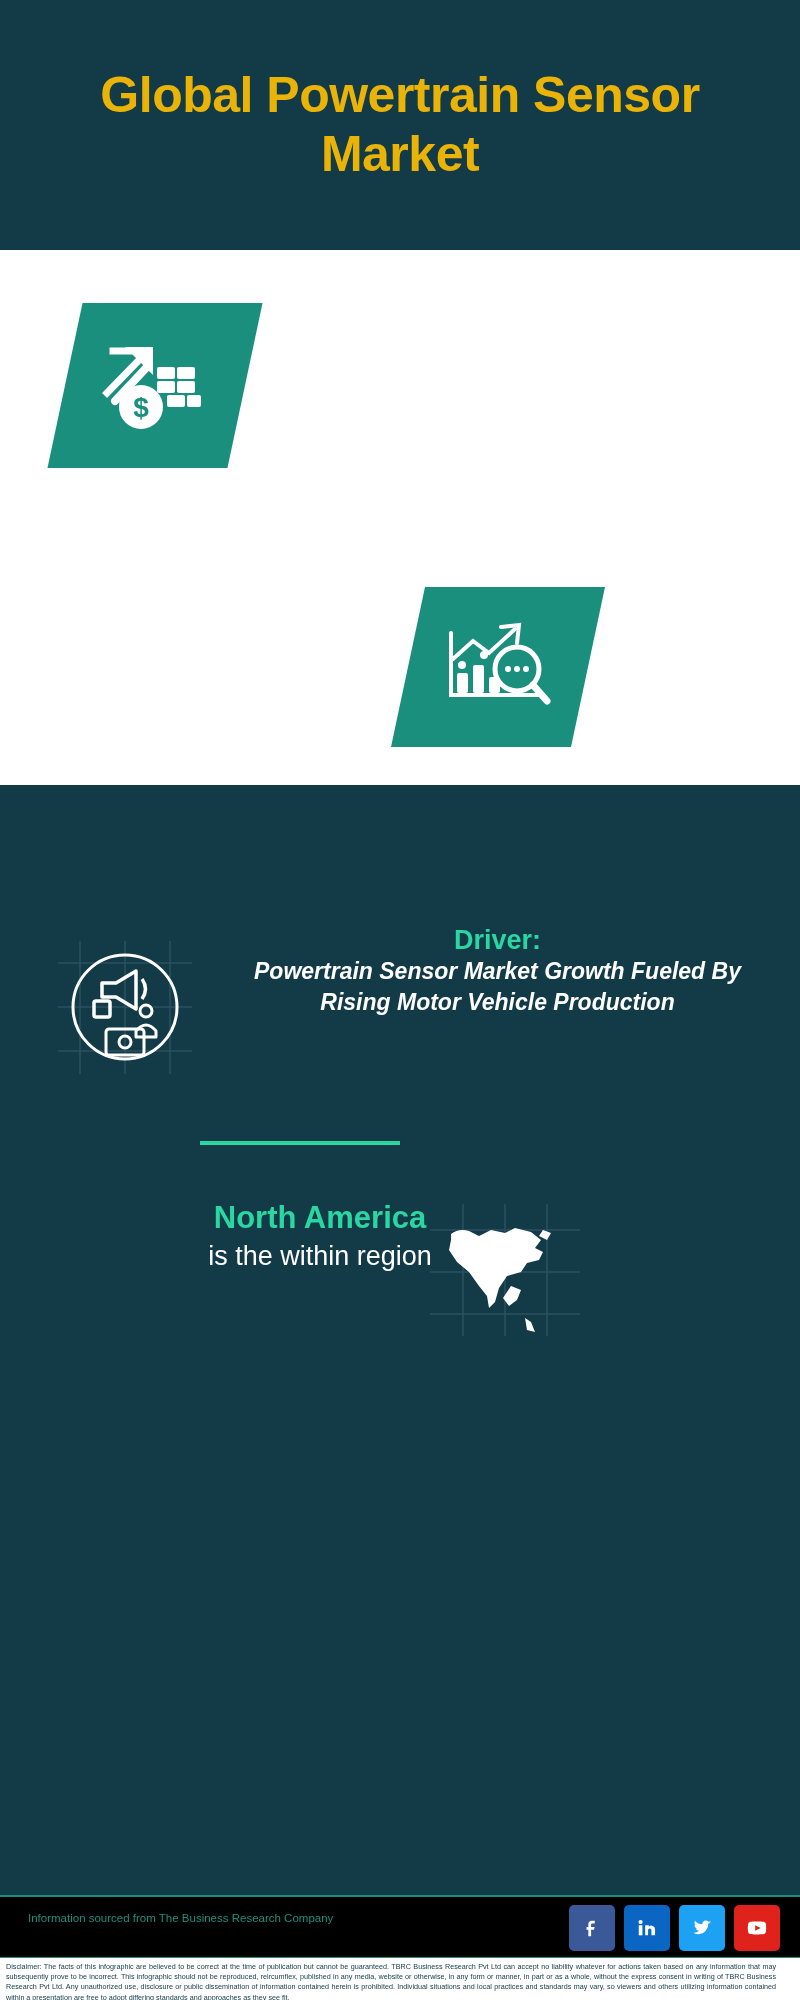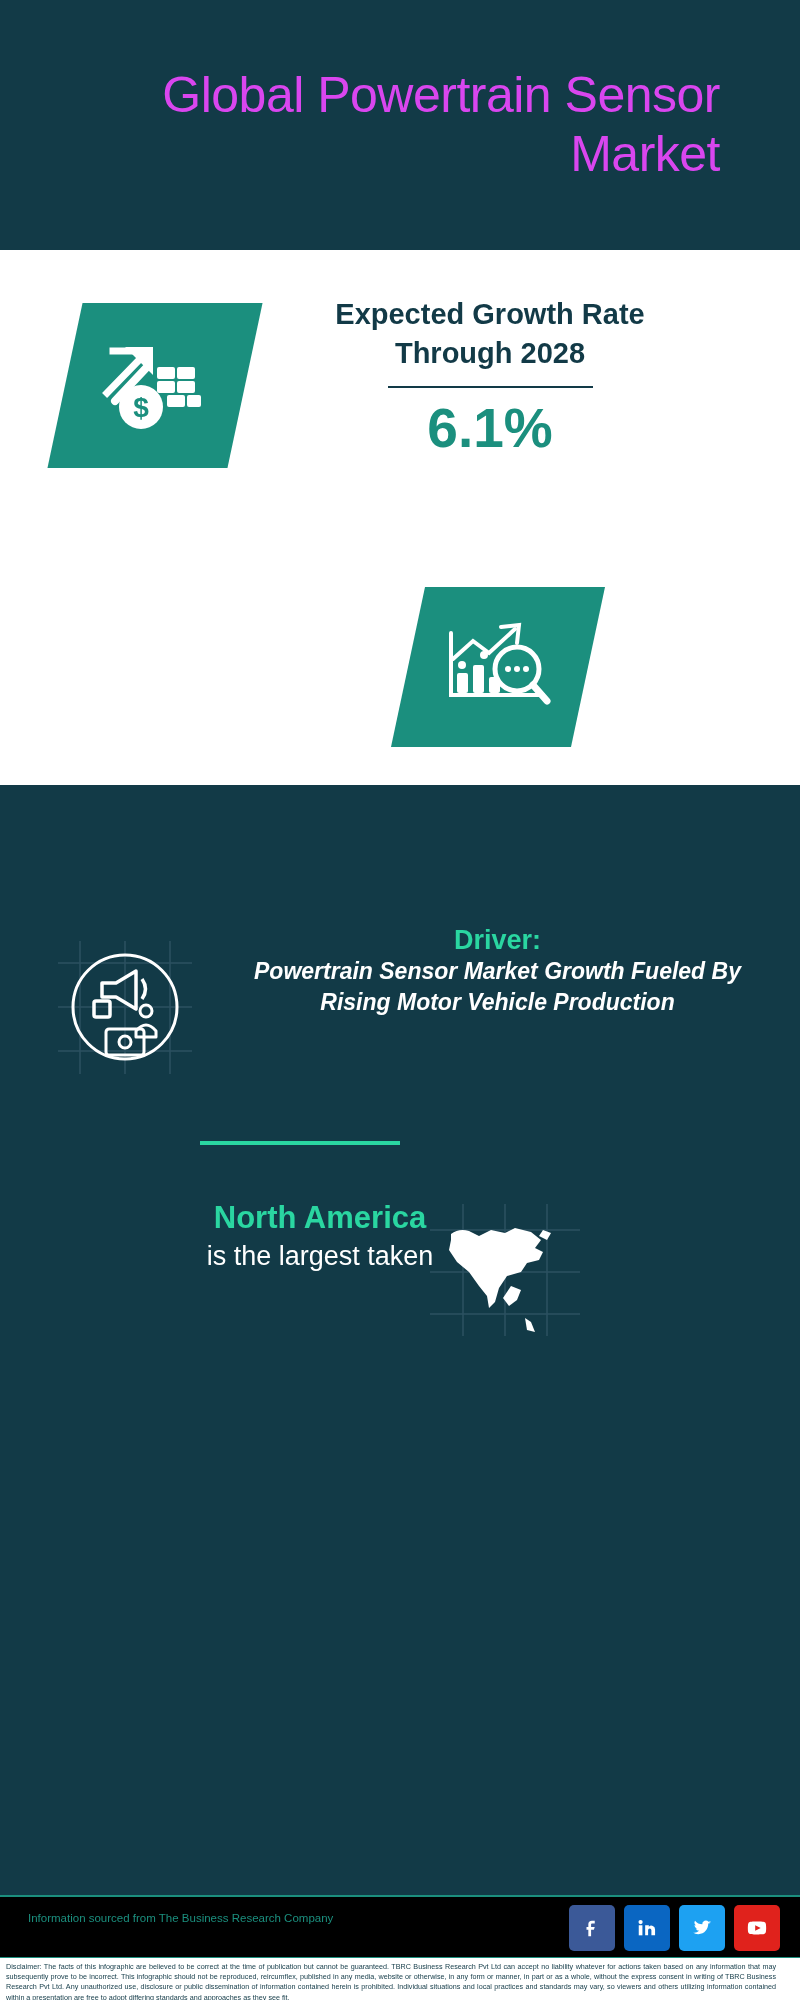--- a/index.html
+++ b/index.html
@@ -21,25 +21,25 @@
   .header {
     position: absolute;
     left: 0; top: 0;
     width: 800px; height: 250px;
     background: #123a47;
     display: flex;
     align-items: center;
     justify-content: center;
   }
   .header-title {
-    color: #d946ef;
+    color: #eab308;
     font-size: 50px;
-    font-weight: normal;
+    font-weight: bold;
     line-height: 1.18;
-    text-align: right;
+    text-align: center;
     letter-spacing: -0.5px;
     width: 640px;
   }
 
   
   .white-section {
     position: absolute;
     left: 0; top: 250px;
     width: 800px; height: 535px;
     background: #ffffff;
@@ -232,25 +232,20 @@
               <rect x="92" y="64" width="14" height="12" rx="2"></rect>
             </g>
 
             <circle cx="46" cy="76" r="22" fill="#ffffff"></circle>
             <text x="46" y="86" font-family="'Liberation Sans', sans-serif" font-size="28" font-weight="bold" fill="#1b8f7e" text-anchor="middle">$</text>
           </svg>
         </span>
       </div>
     </div>
 
-    <div class="stat-block growth-block">
-      <div class="stat-title">Expected Growth Rate Through 2028</div>
-      <div class="stat-rule"></div>
-      <div class="stat-value">6.1%</div>
-    </div>
 
 
     <div class="par size-icon-box">
       <div class="par-inner">
         <span>
           <svg width="118" height="100" viewBox="0 0 118 100">
             <g fill="none" stroke="#ffffff" stroke-width="4" stroke-linecap="round">
 
               <polyline points="14,44 34,26 50,38 76,14"></polyline>
               <polyline points="62,12 80,10 78,28"></polyline>
@@ -377,21 +372,21 @@
 
     <div class="driver-text">
       <div class="driver-heading">Driver:</div>
       <div class="driver-body">Powertrain Sensor Market Growth Fueled By Rising Motor Vehicle Production</div>
     </div>
 
     <div class="divider"></div>
 
     <div class="region-text">
       <div class="region-name">North America</div>
-      <div class="region-sub">is the largest taken</div>
+      <div class="region-sub">is the within region</div>
     </div>
 
     <div class="region-map">
       <svg width="160" height="140" viewBox="0 0 160 140">
         <g stroke="#2f5564" stroke-width="1.5" opacity="0.9">
           <line x1="5" y1="30" x2="155" y2="30"></line>
           <line x1="5" y1="72" x2="155" y2="72"></line>
           <line x1="5" y1="114" x2="155" y2="114"></line>
           <line x1="38" y1="4" x2="38" y2="136"></line>
           <line x1="80" y1="4" x2="80" y2="136"></line>

